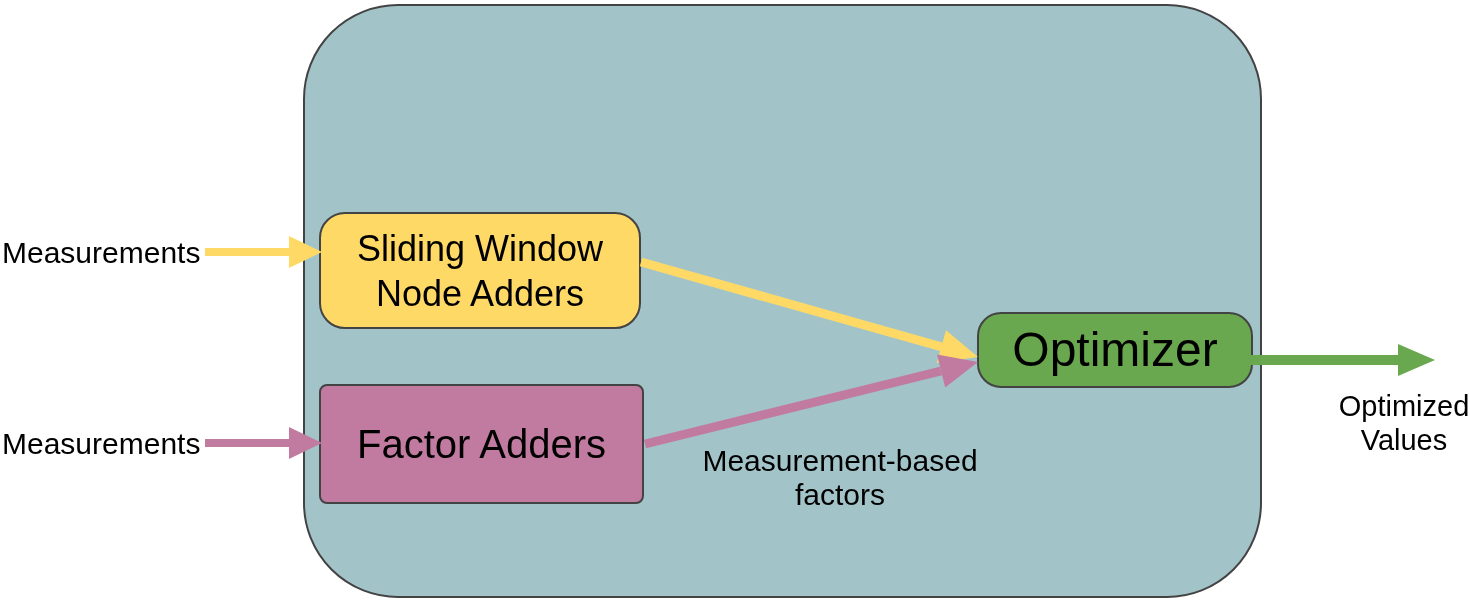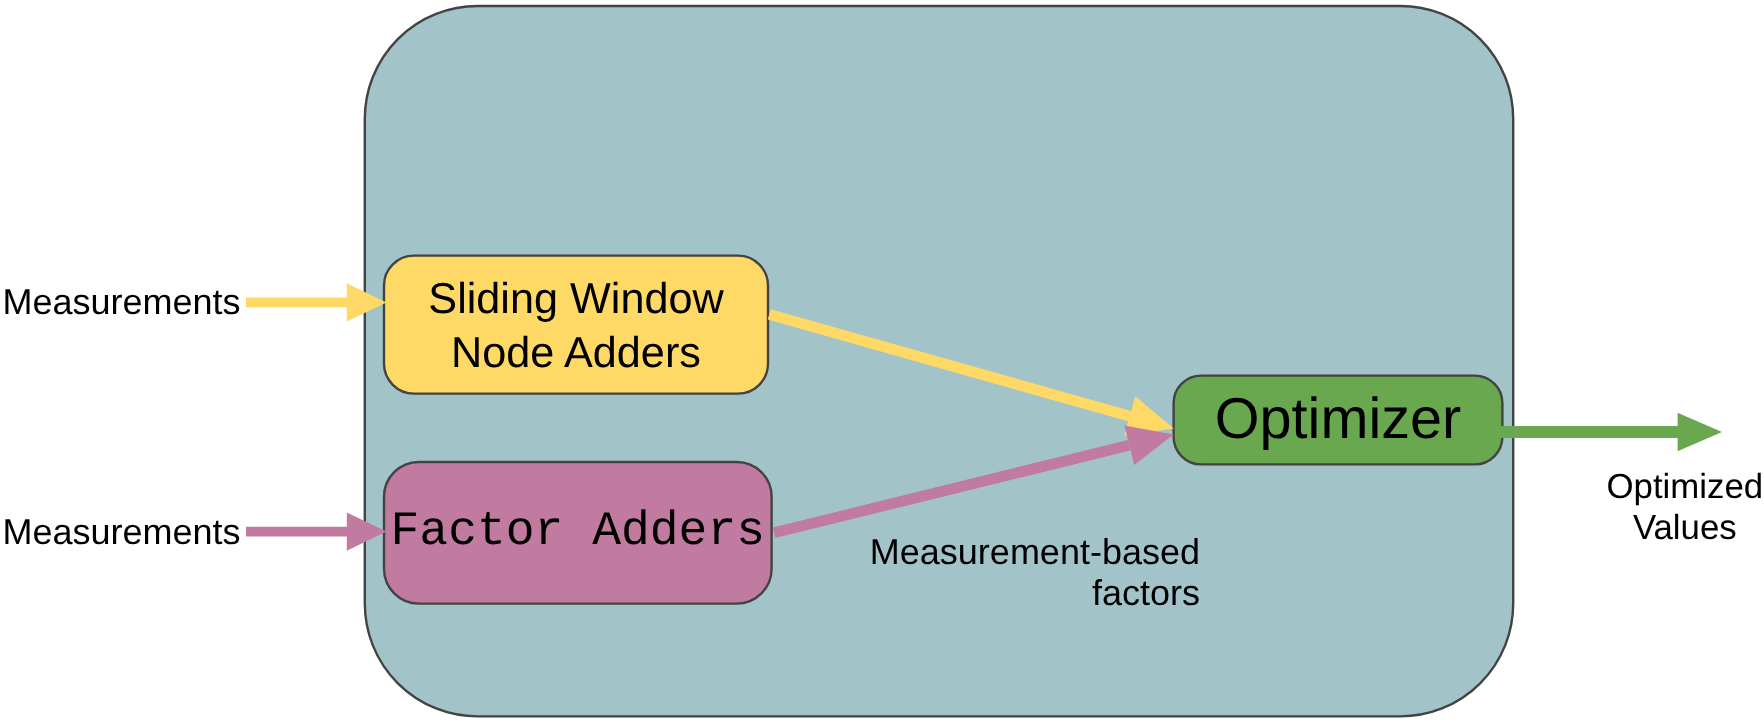--- a/index.html
+++ b/index.html
@@ -54,41 +54,41 @@
     left: 319px; top: 192px;
     width: 322px; height: 117px;
     background: var(--yellow);
     border-radius: 26px;
     font-size: 36px; line-height: 45px; margin-top: 20px;
   }
   .node-pink {
     left: 319px; top: 384px;
     width: 325px; height: 120px;
     background: var(--pink);
-    border-radius: 30px;
-    font-size: 40px; line-height: 48px; font-family: Liberation Mono, monospace;
+    border-radius: 8px;
+    font-size: 40px; line-height: 48px;
   }
   .node-green {
     left: 977px; top: 312px;
     width: 276px; height: 76px;
     background: var(--green);
     border-radius: 24px;
     font-size: 48px; line-height: 54px;
   }
 
   .label {
     position: absolute;
     text-align: center;
     font-size: 30px;
     line-height: 34px;
   }
   .label-input-top   { left: 2px;   top: 236px; width: 200px; text-align: left; white-space: nowrap; }
   .label-input-bottom{ left: 2px;   top: 427px; width: 200px; text-align: left; white-space: nowrap; }
   .label-edge-top    { left: 662px; top: 206px; width: 300px; }
-  .label-edge-bottom { left: 680px; top: 444px; width: 320px; text-align: right; }
+  .label-edge-bottom { left: 680px; top: 444px; width: 320px; }
   .label-output      { left: 1334px; top: 389px; width: 140px; font-size: 29px; }
 
   .arrows {
     position: absolute;
     left: 0; top: 0;
     width: 1470px; height: 606px;
     pointer-events: none;
   }
   .arrow-yellow line   { stroke: var(--yellow); }
   .arrow-yellow polygon{ fill: var(--yellow); }

